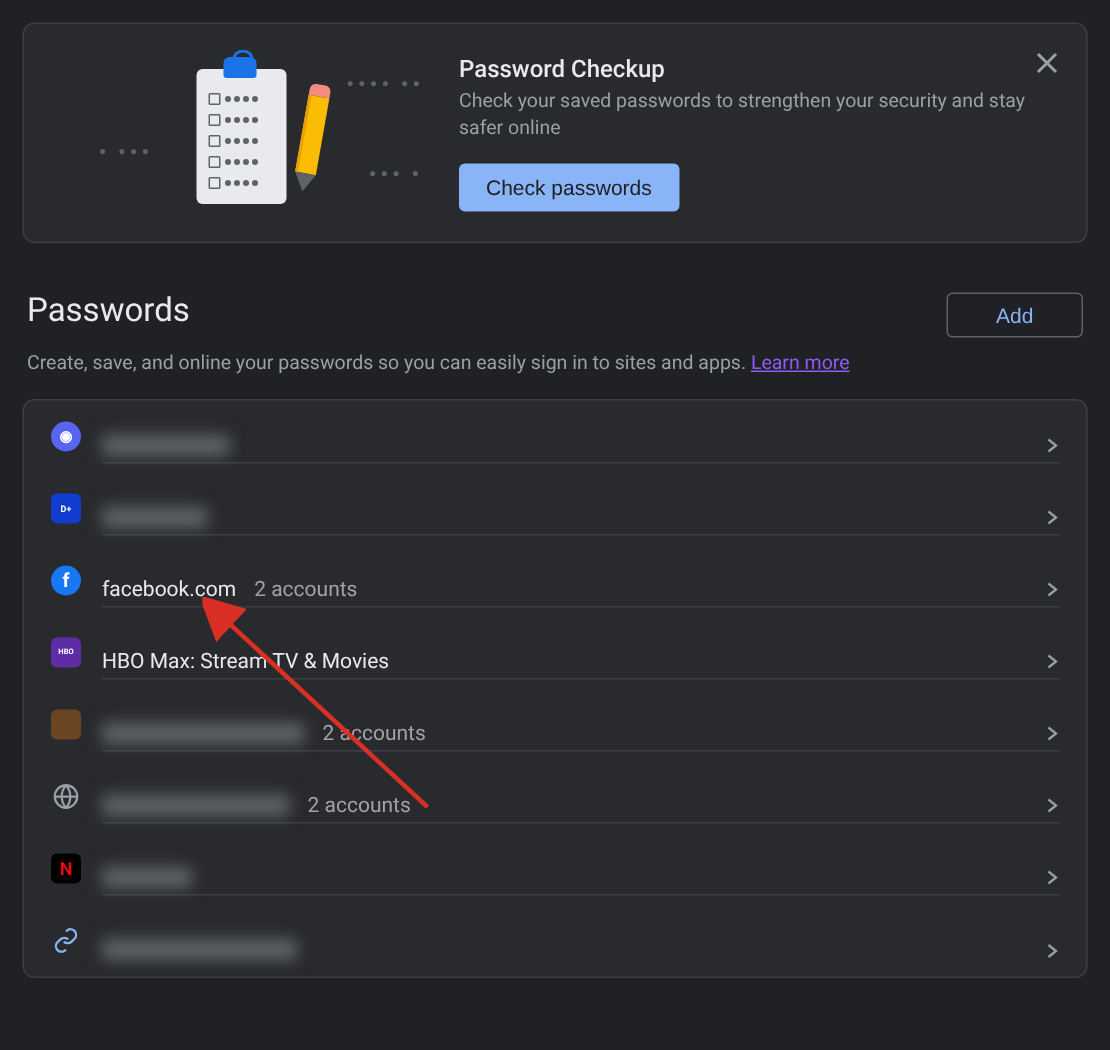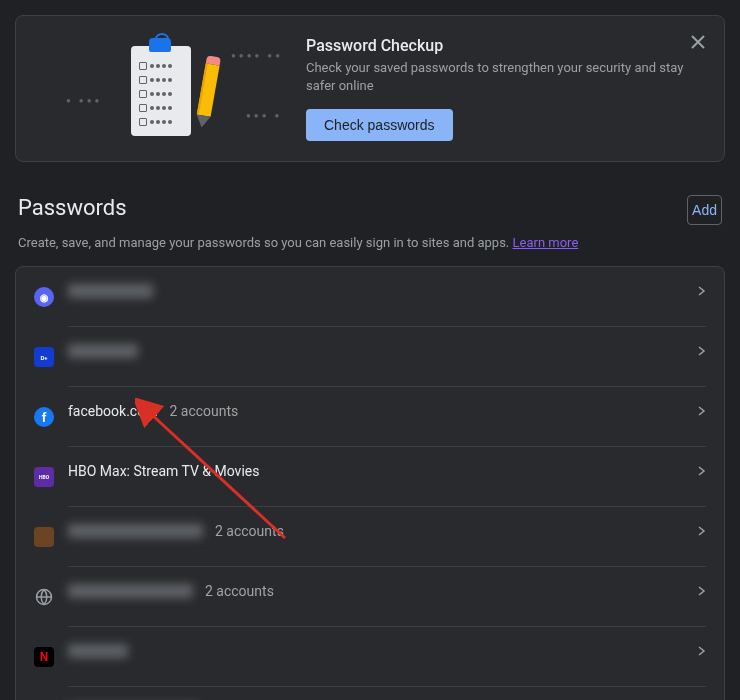--- a/index.html
+++ b/index.html
@@ -170,21 +170,21 @@
     }
     .section-title {
       font-size: 22px;
       font-weight: 400;
       color: #e8eaed;
     }
     .add-btn {
       background: transparent;
       color: #8ab4f8;
       border: 1px solid #5f6368;
-      padding: 6px 4px;
+      padding: 6px 32px;
       border-radius: 4px;
       font-size: 14px;
       cursor: pointer;
       font-weight: 500;
     }
     .section-desc {
       padding: 0 18px 16px;
       font-size: 13px;
       color: #9aa0a6;
     }
@@ -203,21 +203,21 @@
       align-items: center;
       padding: 14px 18px;
       cursor: pointer;
       position: relative;
     }
     .row-content {
       display: flex;
       align-items: center;
       flex: 1;
       border-bottom: 1px solid #3c4043;
-      padding-bottom: 26px;
+      padding-bottom: 2px;
       margin-bottom: -14px;
       margin-left: 14px;
     }
     .password-row:last-child .row-content {
       border-bottom: none;
     }
     .site-icon {
       width: 20px;
       height: 20px;
       border-radius: 4px;
@@ -337,21 +337,21 @@
         <path d="M2 2 L14 14 M14 2 L2 14" stroke="currentColor" stroke-width="2" fill="none"></path>
       </svg>
   </button>
 </div>
 
 <div class="section-header">
   <div class="section-title">Passwords</div>
   <button class="add-btn">Add</button>
 </div>
 <div class="section-desc">
-  <span>Create, save, and manage your passwords so you can easily sign in to sites and apps. </span><a href="#" class="learn-link">Learn more</a>
+  <span>Create, save, and online your passwords so you can easily sign in to sites and apps. </span><a href="#" class="learn-link">Learn more</a>
 </div>
 
 <div class="password-list" id="password-list">
     <div class="password-row">
     <div class="site-icon icon-discord">◉</div>
     <div class="row-content">
       <span class="site-name blurred" style="width:85px;">discord.com</span>
 
       <span class="chevron">
         <svg width="8" height="10" viewBox="0 0 8 10">

